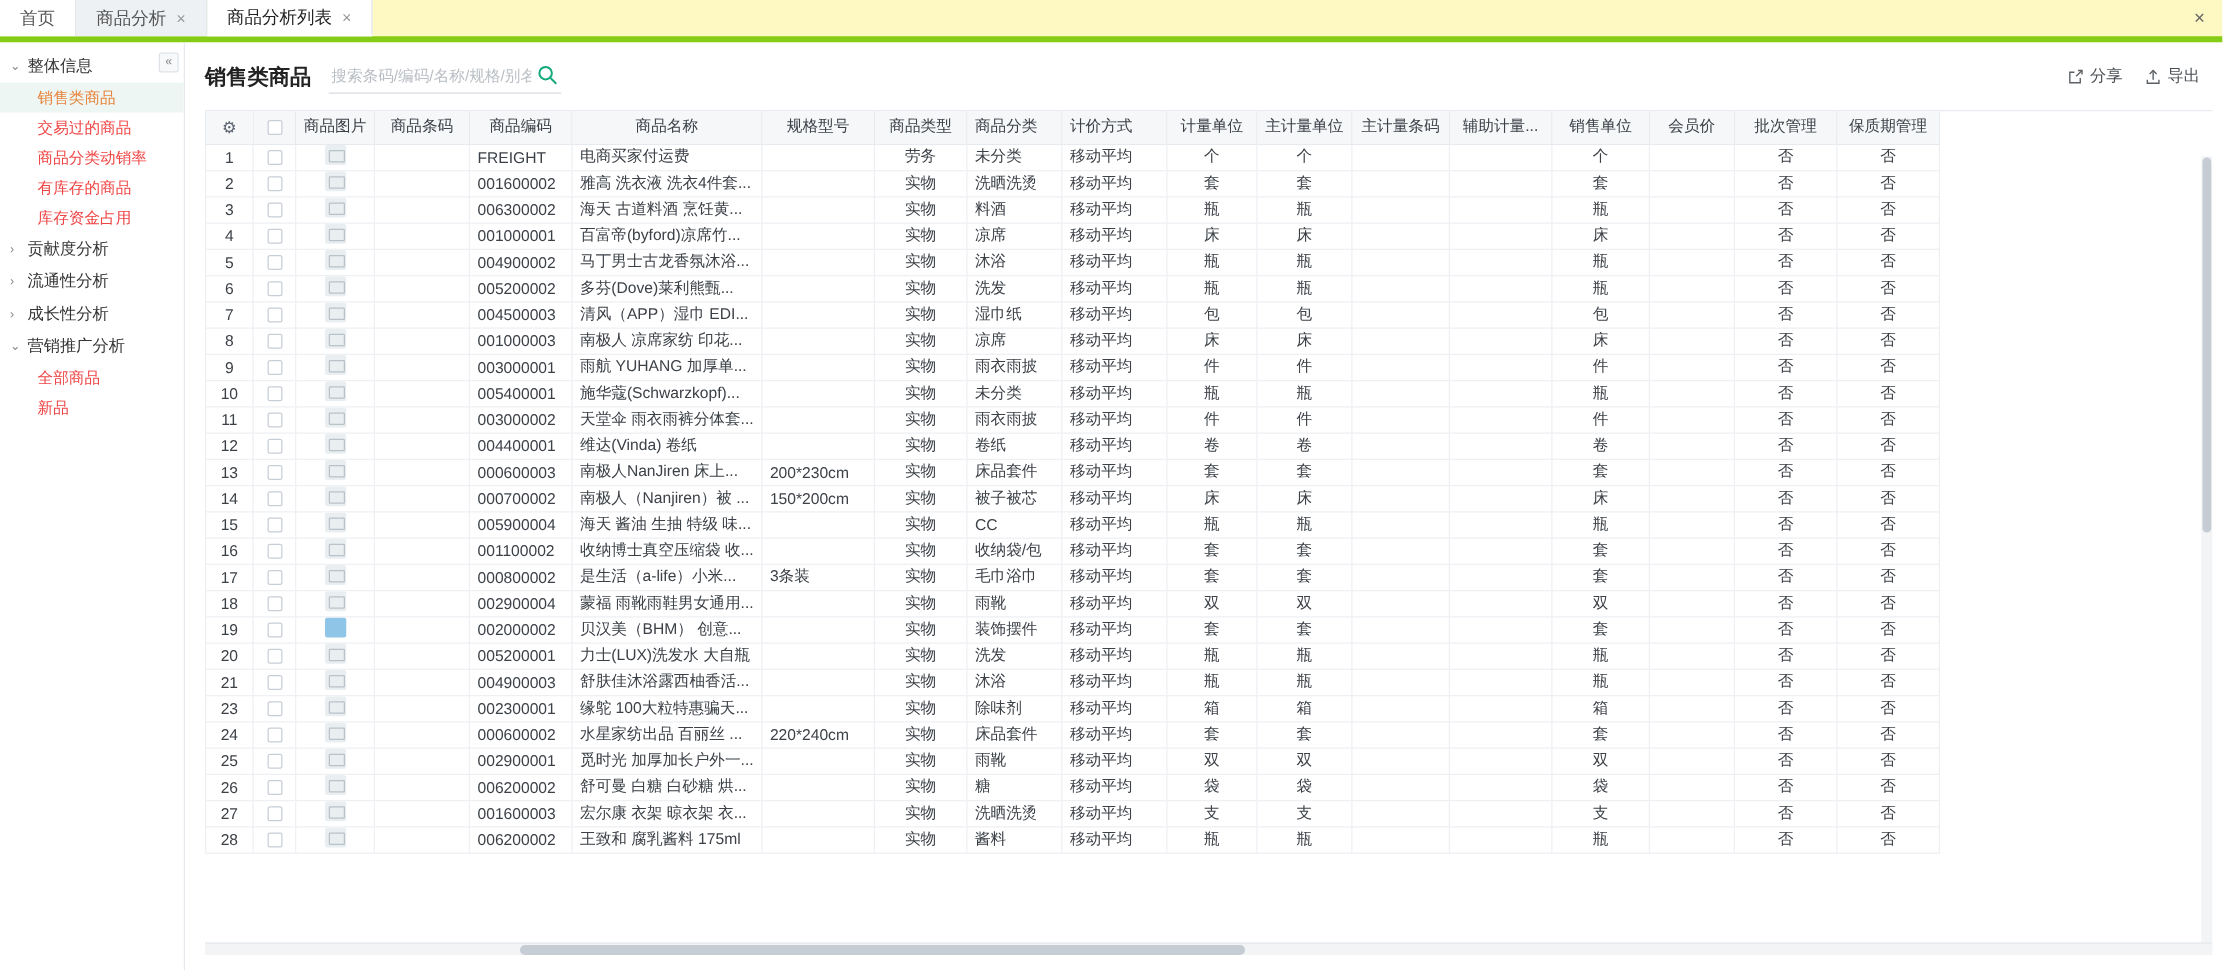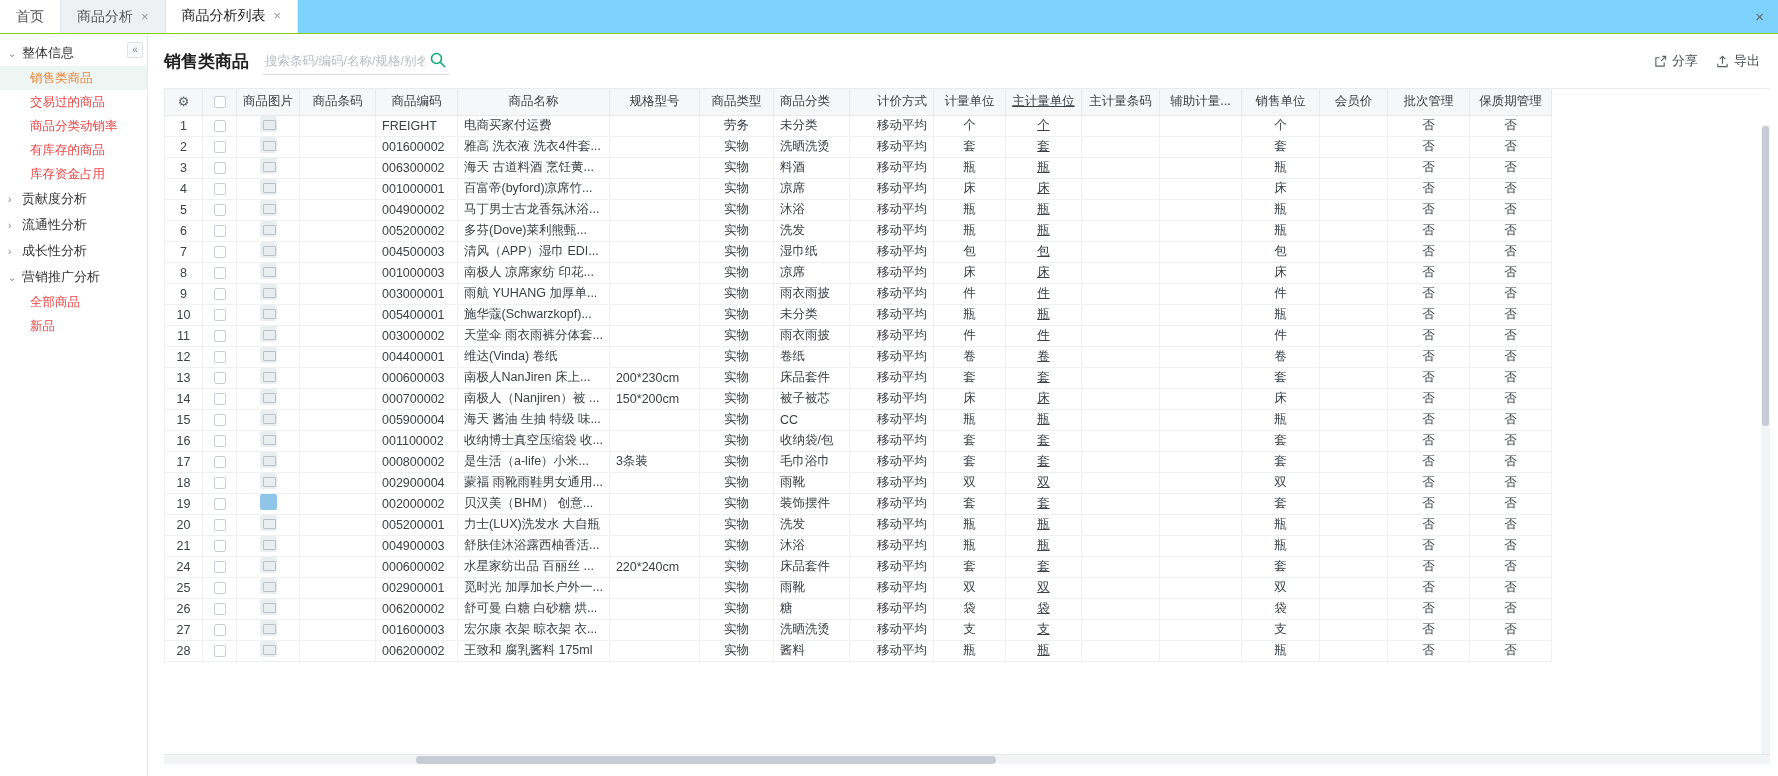--- a/index.html
+++ b/index.html
@@ -8,22 +8,22 @@
     width: 1778px; height: 776px;
     font-family: "Liberation Sans", sans-serif;
     font-size: 13px;
     color: #333;
     background: #ffffff;
     overflow: hidden;
   }
   
   .tabbar {
     height: 34px;
-    background: #7dd3fc;
-    border-bottom: 1px solid #84cc16;
+    background: #fef9c3;
+    border-bottom: 5px solid #84cc16;
     display: flex;
     align-items: stretch;
     position: relative;
   }
   .tab {
     display: flex;
     align-items: center;
     gap: 8px;
     padding: 0 16px;
     font-size: 14px;
@@ -211,23 +211,23 @@
   }
   .c-idx  { width: 38px;  text-align: center; color:#555; }
   .c-chk  { width: 34px;  text-align: center; }
   .c-img  { width: 54px;  text-align: center; }
   .c-code { width: 76px; }
   .c-num  { width: 82px; }
   .c-name { width: 108px; }
   .c-spec { width: 90px; }
   .c-type { width: 74px;  text-align: center;}
   .c-cat  { width: 76px;  text-align: left;}
-  .c-price{ width: 84px;  text-align: right; font-family: Liberation Serif, serif;}
+  .c-price{ width: 84px;  text-align: left; font-family: Liberation Serif, serif;}
   .c-unit { width: 72px;  text-align: center;}
-  .c-mu   { width: 76px;  text-align: center; text-decoration: underline;}
+  .c-mu   { width: 76px;  text-align: center;}
   .c-mubar{ width: 78px;  text-align: center;}
   .c-aux  { width: 82px;  text-align: center;}
   .c-sunit{ width: 78px;  text-align: center;}
   .c-vip  { width: 68px;  text-align: center;}
   .c-batch{ width: 82px;  text-align: center;}
   .c-guar { width: 82px;  text-align: center;}
   .gear {
     color: #5c6470;
     font-size: 13px;
   }
@@ -839,20 +839,40 @@
               <td class="c-unit">瓶</td>
               <td class="c-mu">瓶</td>
               <td class="c-mubar"></td>
               <td class="c-aux"></td>
               <td class="c-sunit">瓶</td>
               <td class="c-vip"></td>
               <td class="c-batch">否</td>
               <td class="c-guar">否</td>
             </tr>
             <tr>
+              <td class="c-idx">23</td>
+              <td class="c-chk"><span class="chk"></span></td>
+              <td class="c-img"><span class="imgph"></span></td>
+              <td class="c-code"></td>
+              <td class="c-num">002300001</td>
+              <td class="c-name">缘鸵 100大粒特惠骗天...</td>
+              <td class="c-spec"></td>
+              <td class="c-type">实物</td>
+              <td class="c-cat">除味剂</td>
+              <td class="c-price">移动平均</td>
+              <td class="c-unit">箱</td>
+              <td class="c-mu">箱</td>
+              <td class="c-mubar"></td>
+              <td class="c-aux"></td>
+              <td class="c-sunit">箱</td>
+              <td class="c-vip"></td>
+              <td class="c-batch">否</td>
+              <td class="c-guar">否</td>
+            </tr>
+            <tr>
               <td class="c-idx">24</td>
               <td class="c-chk"><span class="chk"></span></td>
               <td class="c-img"><span class="imgph"></span></td>
               <td class="c-code"></td>
               <td class="c-num">000600002</td>
               <td class="c-name">水星家纺出品 百丽丝 ...</td>
               <td class="c-spec">220*240cm</td>
               <td class="c-type">实物</td>
               <td class="c-cat">床品套件</td>
               <td class="c-price">移动平均</td>

